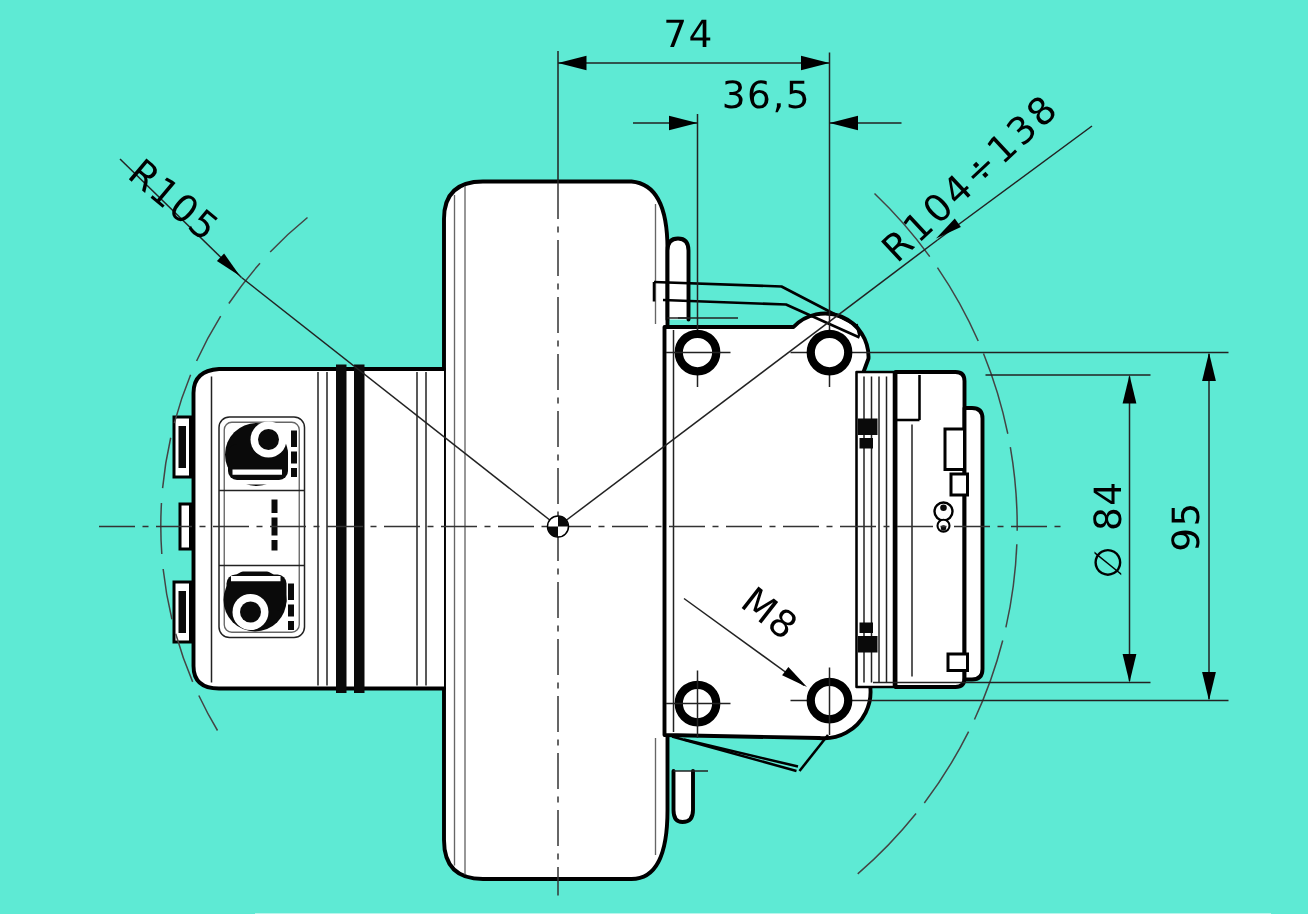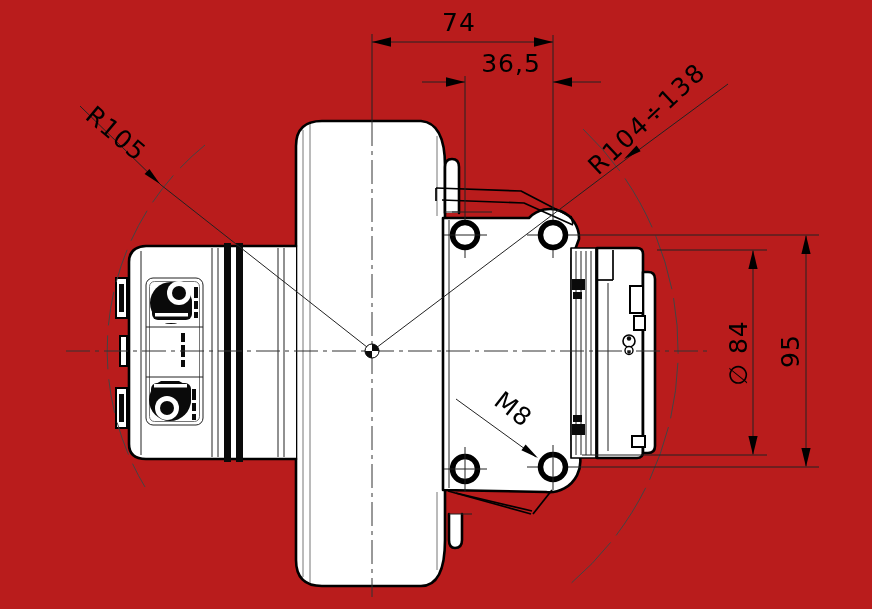--- a/index.html
+++ b/index.html
@@ -1,16 +1,16 @@
 <!DOCTYPE html>
 <html><head>
 <meta charset="utf-8">
 <style>
   html,body{margin:0;padding:0;background:#fff;}
-  .page{width:872px;height:609px;background:#b91c1c;position:relative;overflow:hidden;}
+  .page{width:872px;height:609px;background:#5eead4;position:relative;overflow:hidden;}
   svg{display:block;}
   text{font-family:"DejaVu Sans", sans-serif;fill:#000;}
   .dimtext{font-size:25px;letter-spacing:1px;}
   .dimtext-wide{font-size:25px;letter-spacing:2px;}
   .o2{stroke:#000;stroke-width:2.6;fill:none;stroke-linejoin:round;stroke-linecap:round;}
   .o1{stroke:#000;stroke-width:1.7;fill:none;stroke-linejoin:round;}
   .t{stroke:#222;stroke-width:1;fill:none;}
   .tg{stroke:#666;stroke-width:0.9;fill:none;}
   .fw{fill:#fff;}
   .blk{fill:#0a0a0a;stroke:none;}

